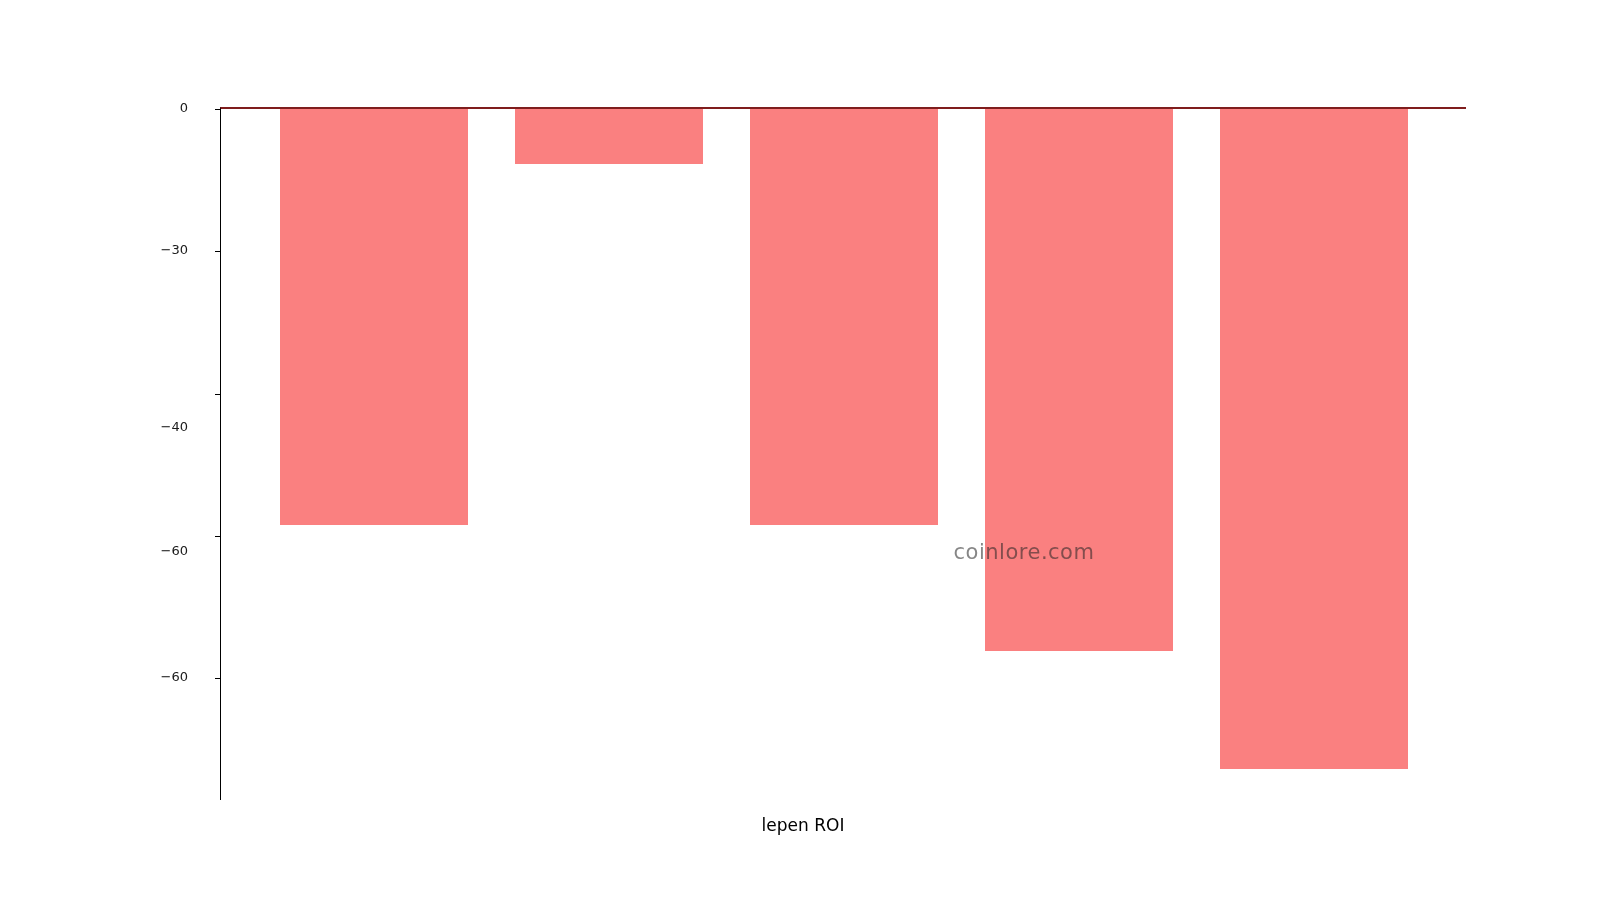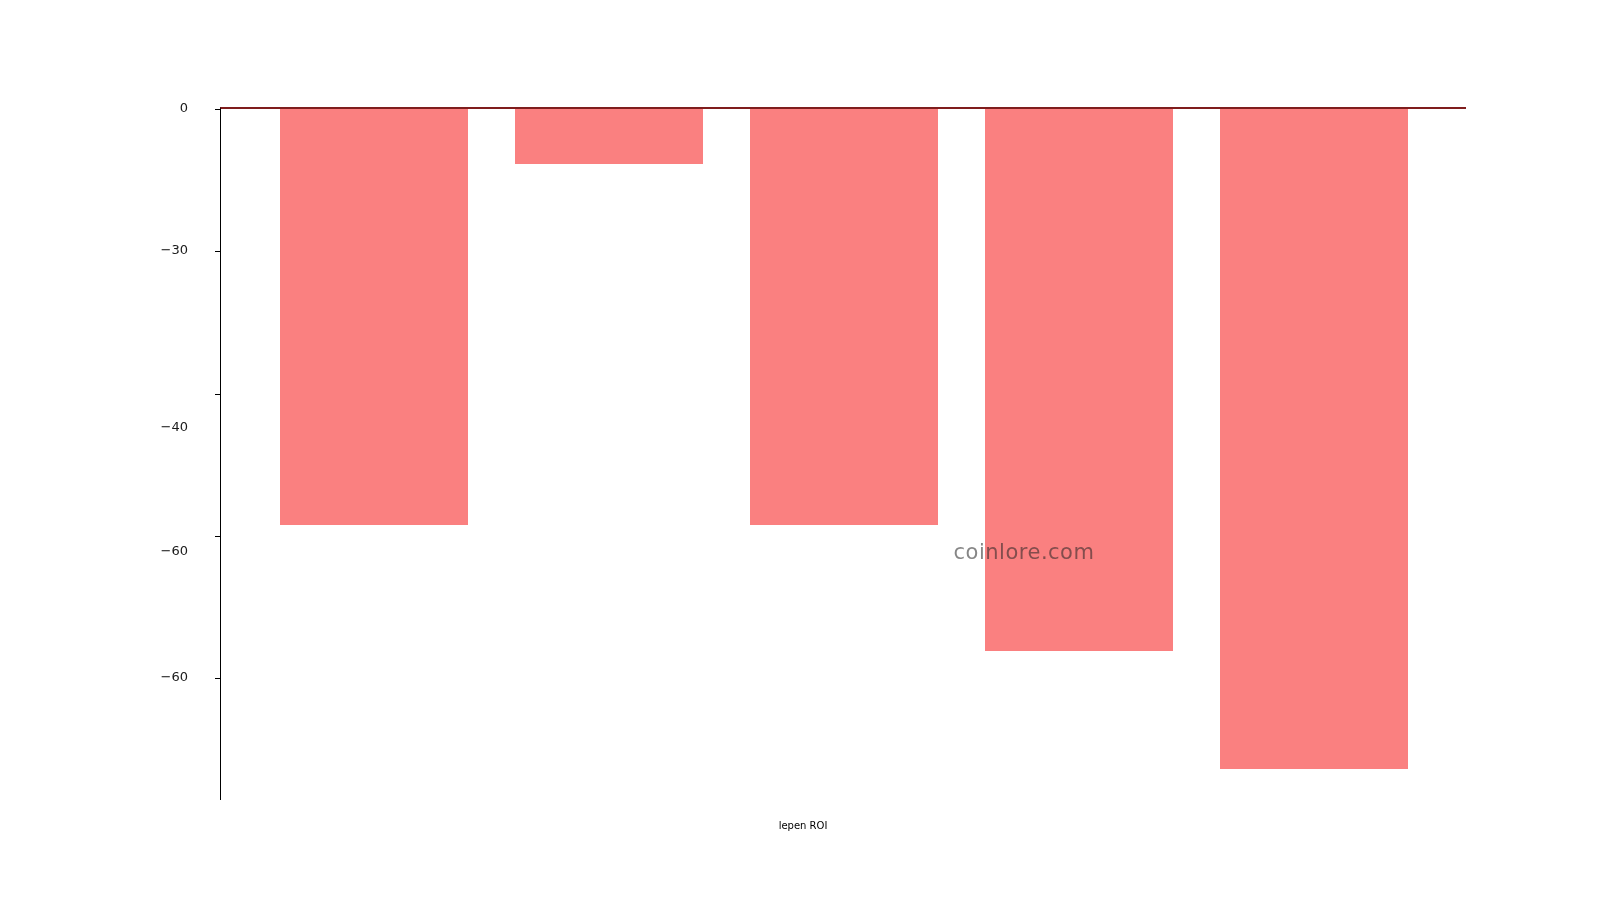--- a/index.html
+++ b/index.html
@@ -54,21 +54,21 @@
     transform: translate(-50%, -50%);
     font-size: 21px;
     color: rgba(34, 34, 34, 0.55);
     letter-spacing: 0.5px;
   }
   .x-axis-label {
     position: absolute;
     left: 803px;
     top: 825px;
     transform: translate(-50%, -50%);
-    font-size: 10px;
+    font-size: 17px;
     color: #000000;
     white-space: nowrap;
   }
 </style>
 </head>
 <body>
 
 <div class="figure">
 
   <div class="plot-area">

